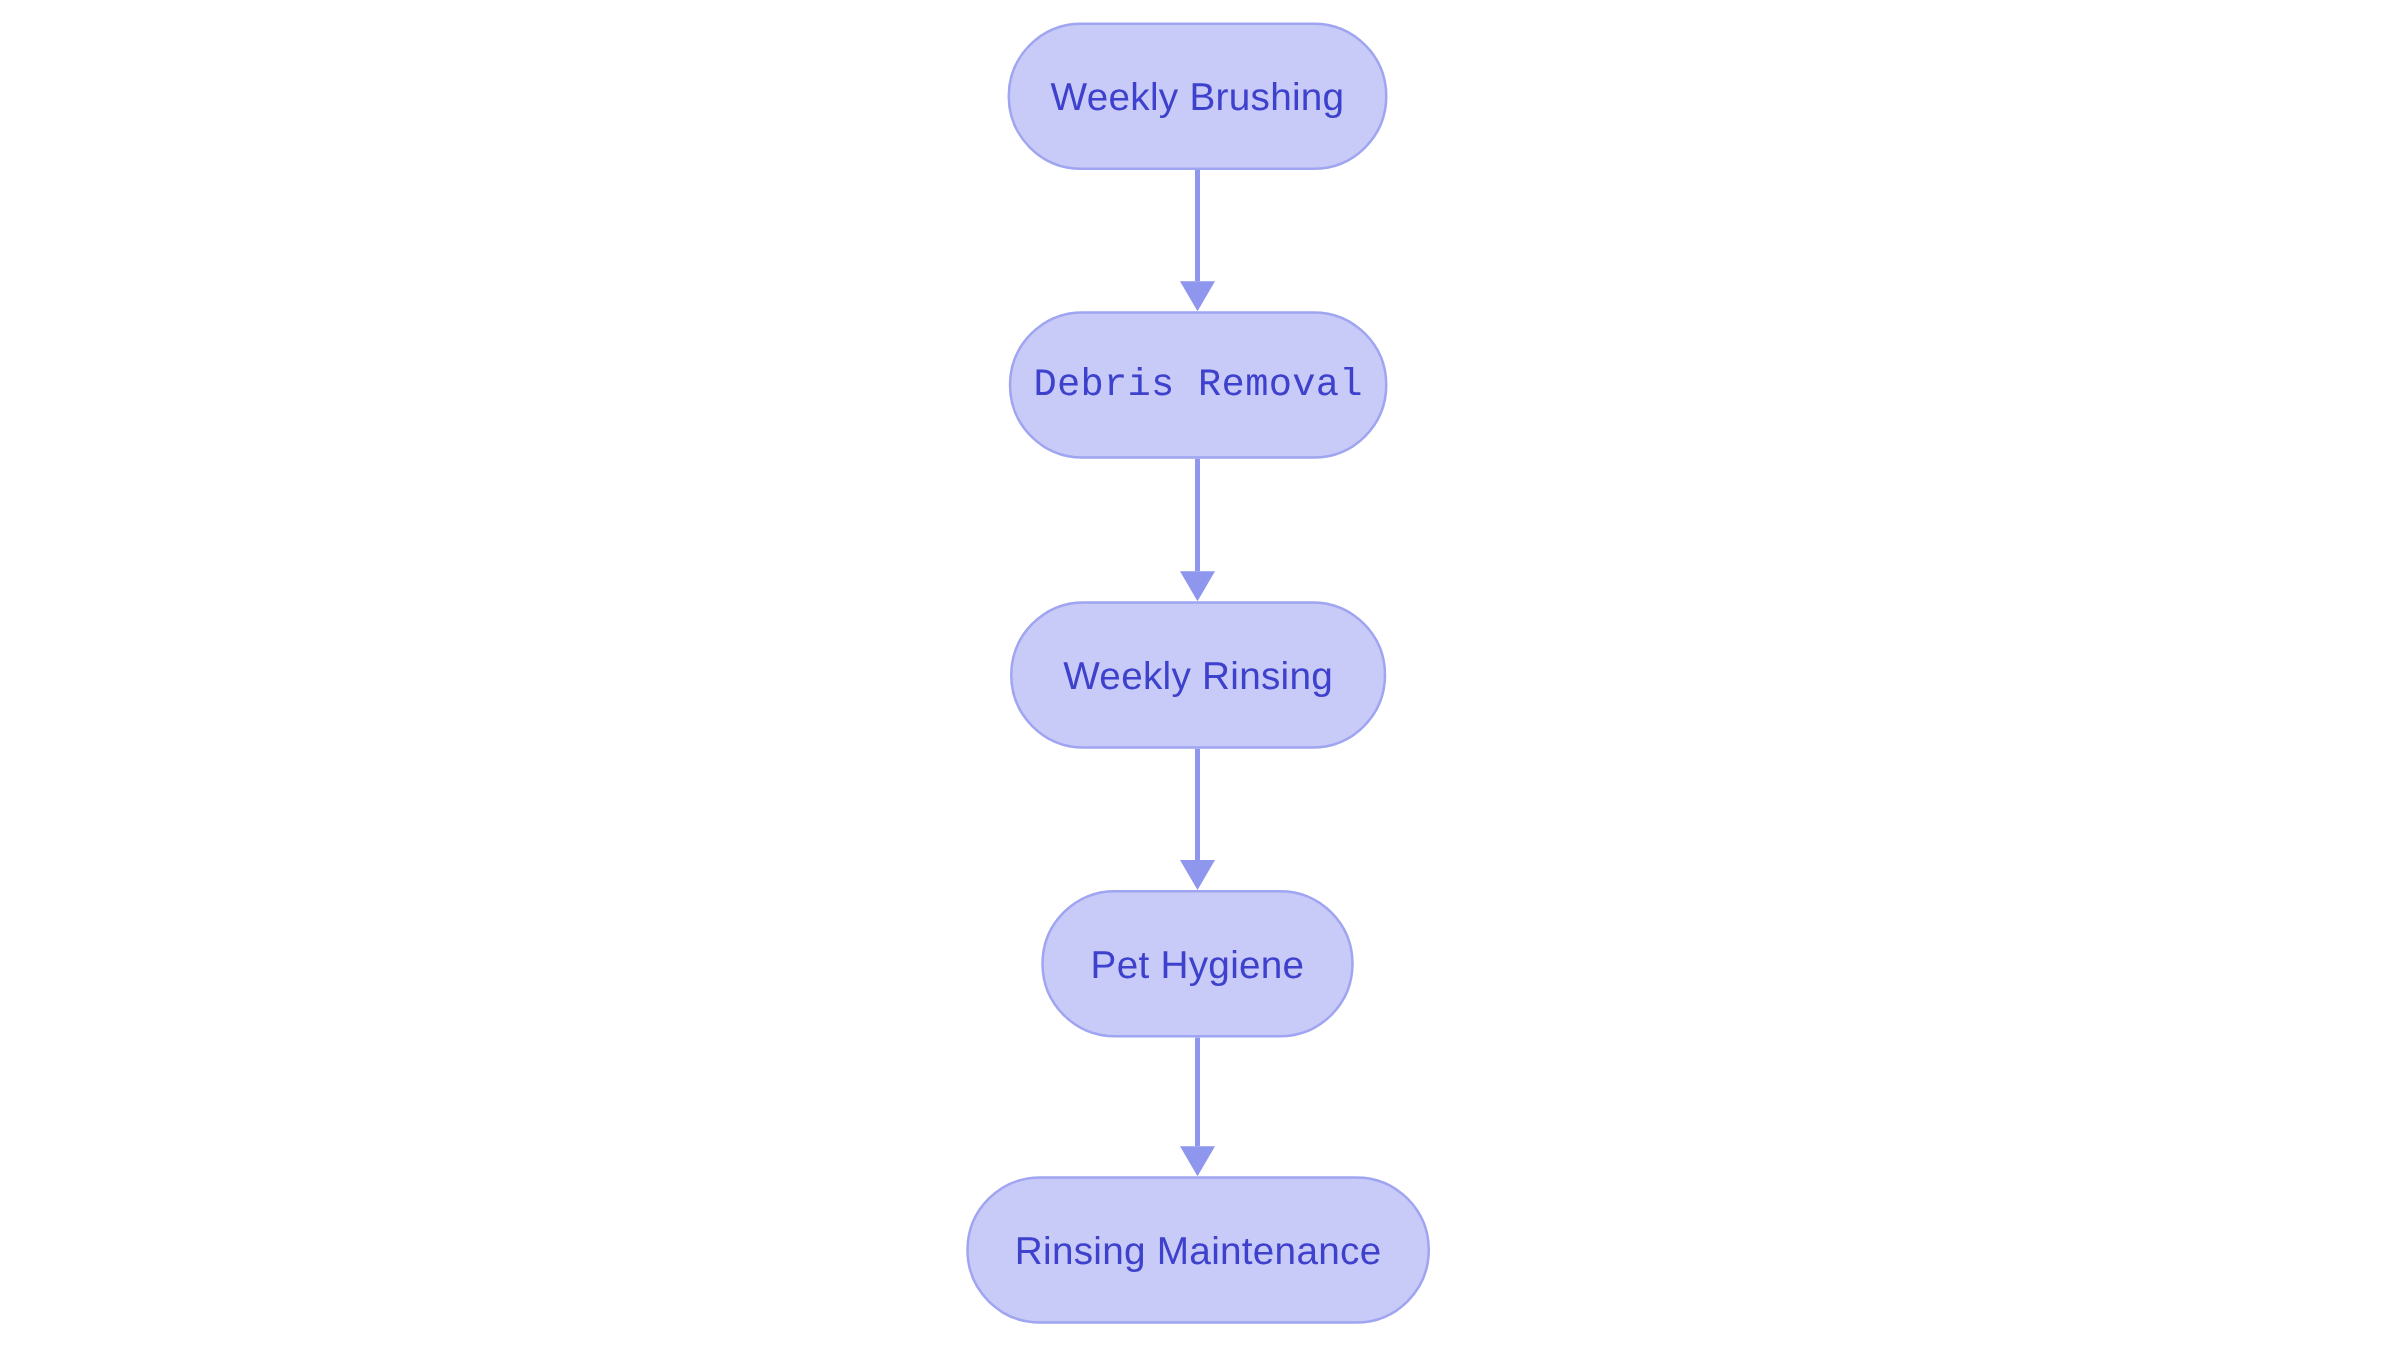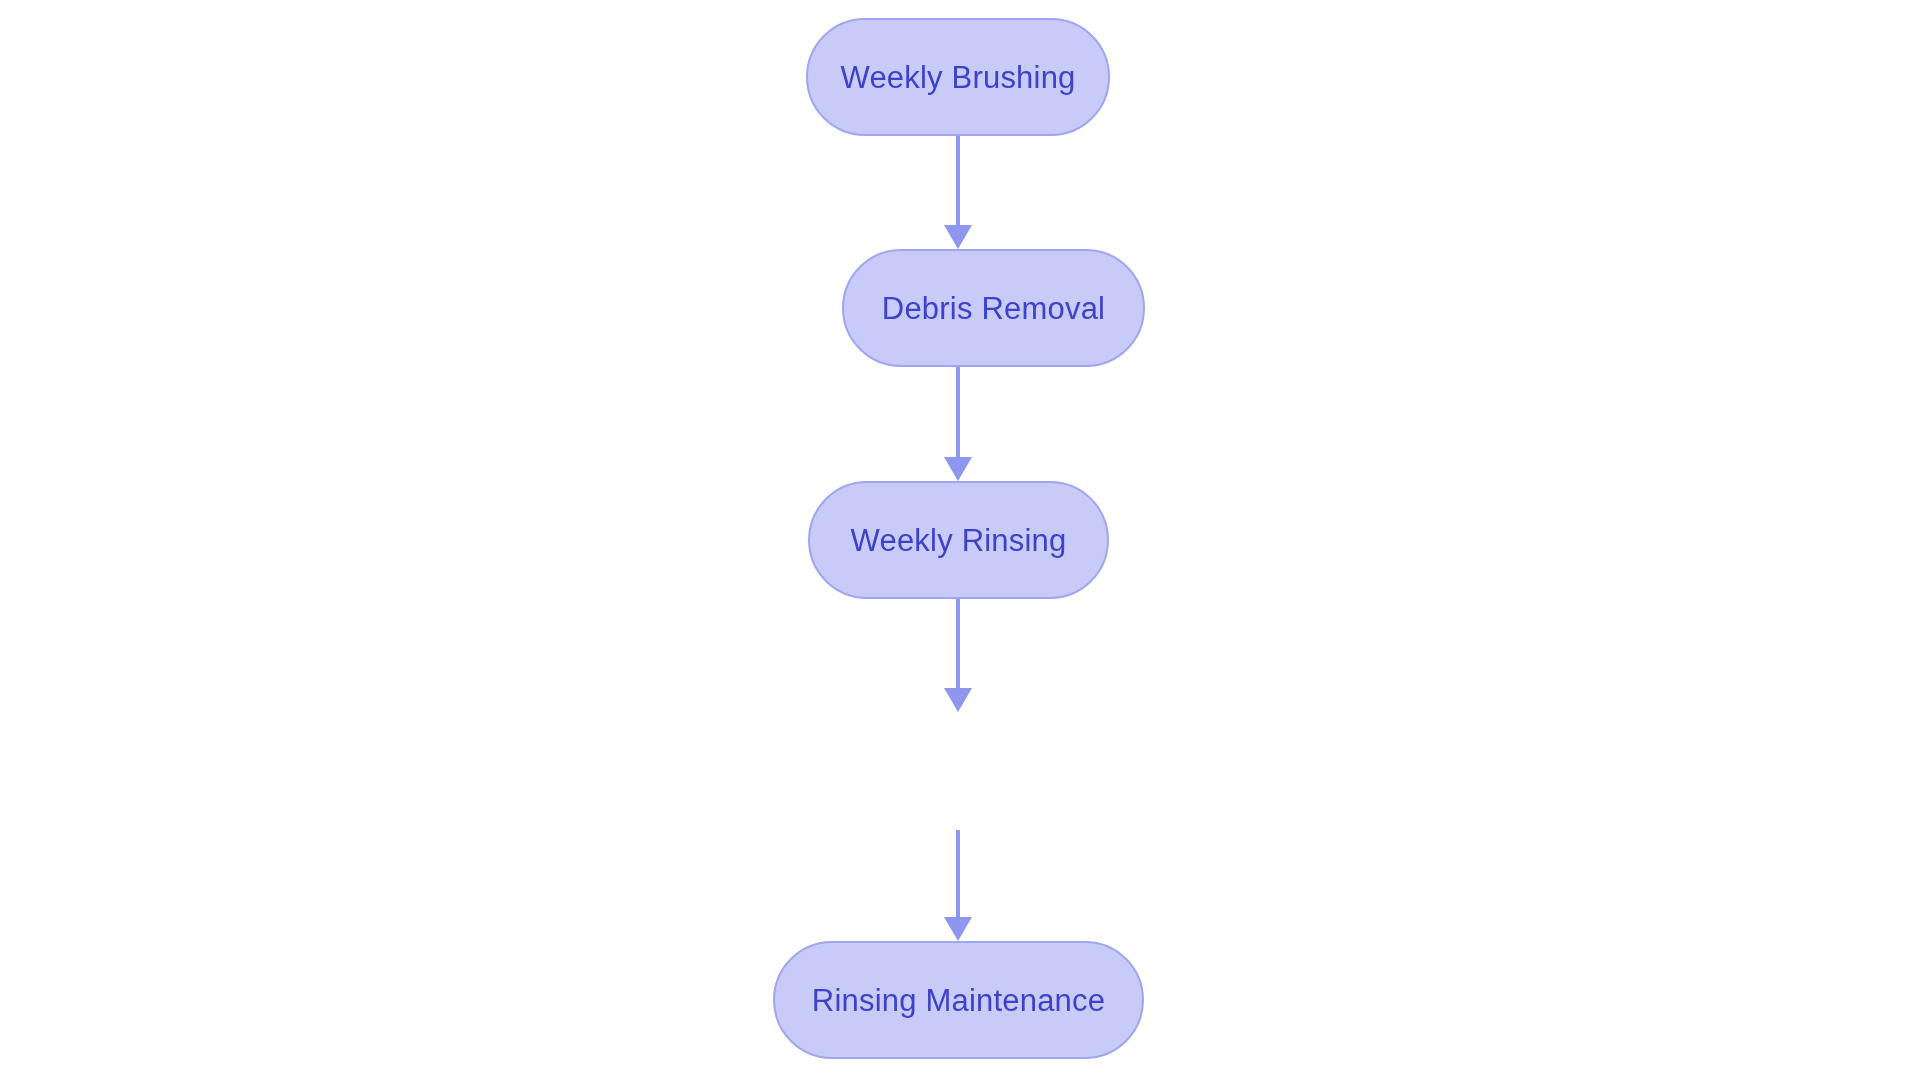--- a/index.html
+++ b/index.html
@@ -31,21 +31,21 @@
     align-items: center;
     justify-content: center;
     color: var(--node-text);
     font-size: 31px;
     line-height: 1;
     letter-spacing: 0.2px;
     white-space: nowrap;
     cursor: default;
   }
   .node-1 { left: 806px; top: 18px;  width: 304px; }
-  .node-2 { left: 842px; top: 249px; width: 303px; }
+  .node-2 { left: 807px; top: 249px; width: 303px; font-family: Liberation Mono, monospace; }
   .node-3 { left: 808px; top: 481px; width: 301px; }
   .node-4 { left: 833px; top: 712px; width: 250px; }
   .node-5 { left: 773px; top: 941px; width: 371px; }
 
   .connector {
     position: absolute;
     left: 943px;            
     width: 30px;
     display: flex;
     flex-direction: column;
@@ -92,20 +92,23 @@
 
   <div class="node node-3">
     <span>Weekly Rinsing</span>
   </div>
 
   <div class="connector conn-3">
     <div class="line"></div>
     <div class="head"></div>
   </div>
 
+  <div class="node node-4">
+    <span>Pet Hygiene</span>
+  </div>
 
   <div class="connector conn-4">
     <div class="line"></div>
     <div class="head"></div>
   </div>
 
   <div class="node node-5">
     <span>Rinsing Maintenance</span>
   </div>
 

